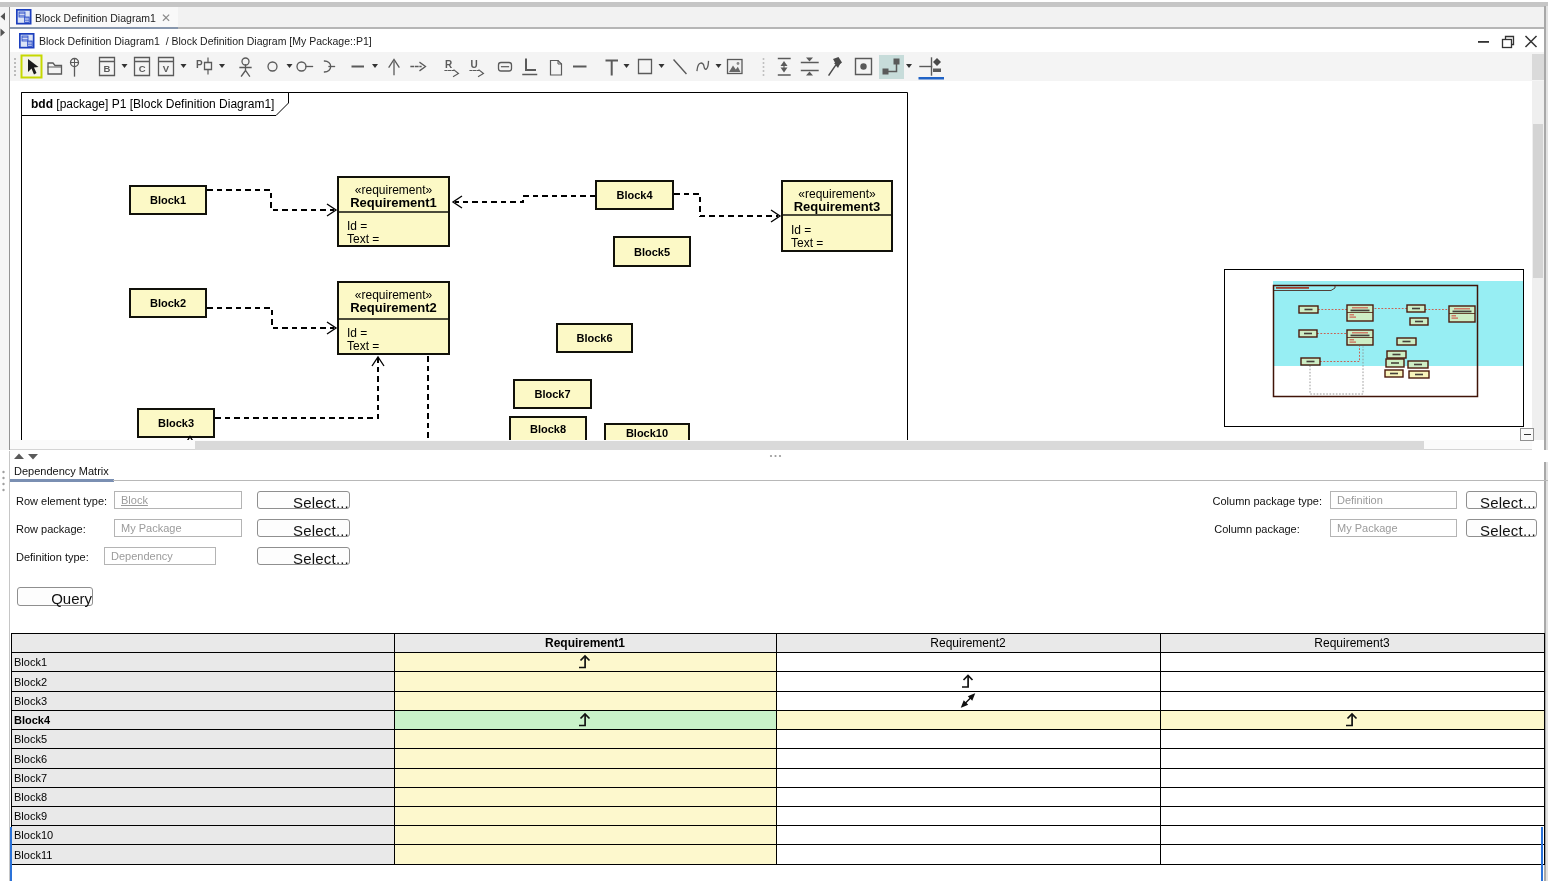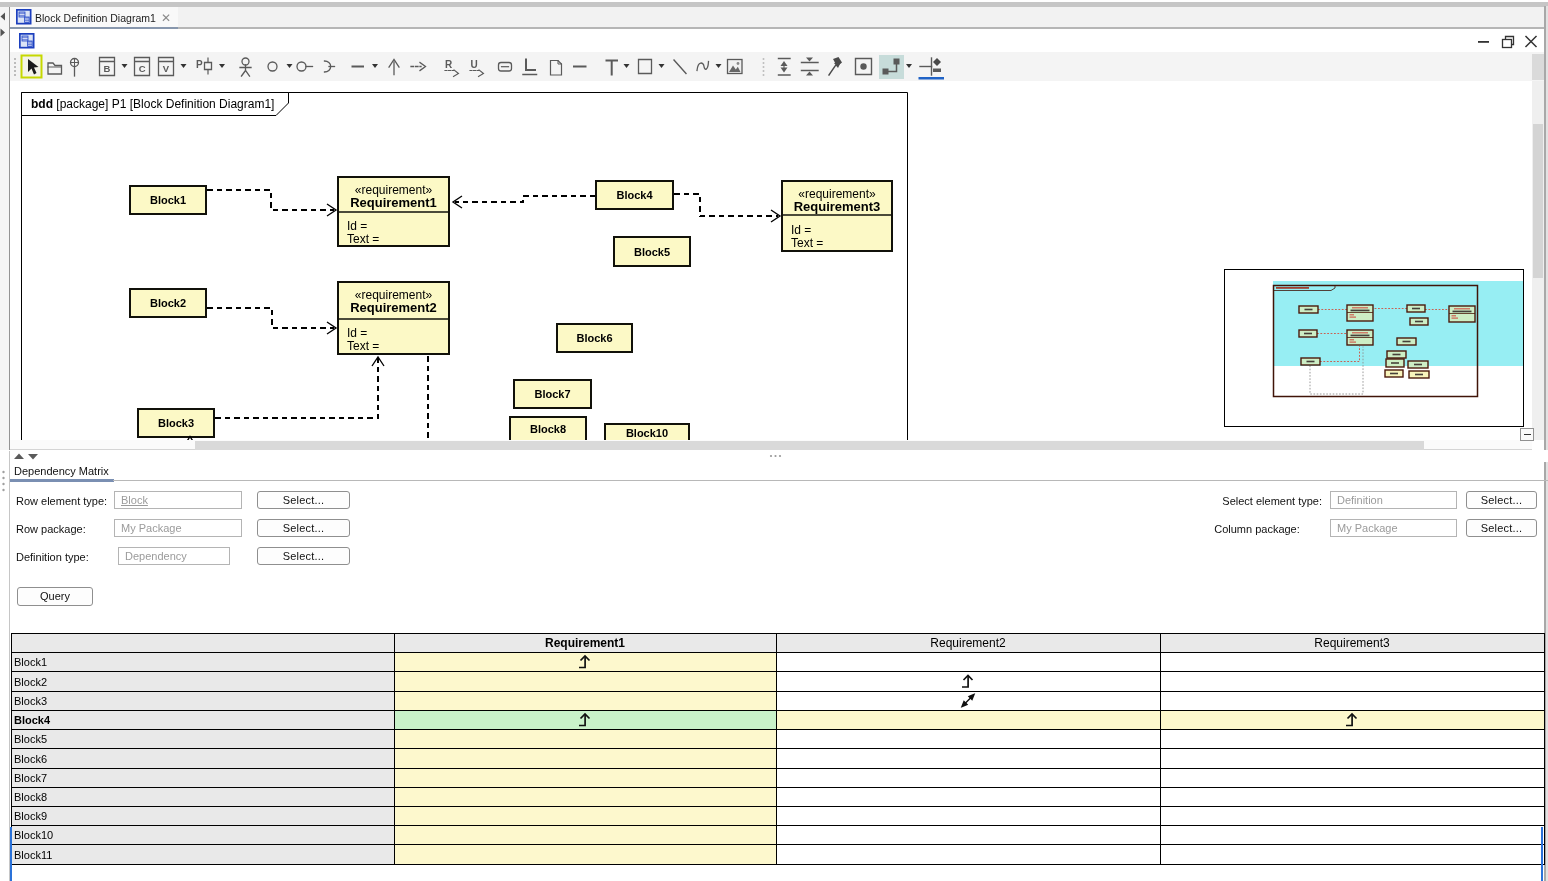--- a/index.html
+++ b/index.html
@@ -26,31 +26,34 @@
 #hthumb { left:195px; top:441px; width:1229px; height:9px; background:#d9d9d9; }
 #minusbox { left:1520px; top:428px; width:14px; height:13px; background:#fafafa; border:1px solid #909090; }
 #minusbox div { position:absolute; left:3px; top:5px; width:7px; height:1px; background:#333; }
 #splitrow { left:0; top:450px; width:1548px; height:12px; background:#ffffff; }
 #depmat { left:14px; top:465px; font-size:11px; color:#111; }
 #depline-blue { left:9px; top:479px; width:105px; height:3px; background:#7a8fb2; }
 #depline-gray { left:113px; top:480px; width:1435px; height:1px; background:#b8b8b8; }
 #bleft { left:9px; top:451px; width:1px; height:430px; background:#c6c6c6; }
 .flabel { font-size:11px; color:#111; }
 .finput { background:#fff; border:1px solid #b4b4b4; font-size:11px; color:#9b9b9b; padding:2px 0 0 6px; }
-.fbtn { background:#fdfdfd; border:1px solid #8f8f8f; border-radius:3px; font-size:11px; color:#111; text-align:center; padding-top:2px; }
+.fbtn { background:#fdfdfd; border:1px solid #8f8f8f; border-radius:3px; font-size:15px; color:#111; text-align:right; padding-top:2px; }
 </style>
 </head>
 <body>
 <div id="root">
   <div class="abs" id="topstrip"></div>
   <div class="abs" id="sidebar"></div>
   <div class="abs" id="tabbar"></div>
   <div class="abs" id="tab1">
       <span class="lbl">Block Definition Diagram1</span>
       <span class="x">✕</span>
+    </div>
+  <div class="abs" id="titlebar">
+      <span class="t">Block Definition Diagram1&nbsp; / Block Definition Diagram [My Package::P1]</span>
     </div>
   <div class="abs" id="toolbar"></div>
   <div class="abs" id="canvas"></div>
   <div class="abs" id="vscroll"></div>
   <div class="abs" id="vthumb"></div>
   <div class="abs" id="rightedge"></div>
   <div class="abs" id="rightouter"></div>
   <div class="abs" id="toolcorner"></div>
   <div class="abs" id="hscroll"></div>
   <div class="abs" id="hthumb"></div>
@@ -62,23 +65,23 @@
   <div class="abs" id="depline-blue"></div>
   <div class="abs" id="depline-gray"></div>
   <div class="abs" id="bleft"></div>
   <div class="abs flabel" style="left:16px; top:495px;">Row element type:</div>
   <div class="abs finput" style="left:114px; top:491px; width:128px; height:18px;text-decoration:underline;">Block</div>
   <div class="abs fbtn" style="left:257px; top:491px; width:93px; height:18px;"><span style="letter-spacing:0.2px">Select...</span></div>
   <div class="abs flabel" style="left:16px; top:523px;">Row package:</div>
   <div class="abs finput" style="left:114px; top:519px; width:128px; height:18px;">My Package</div>
   <div class="abs fbtn" style="left:257px; top:519px; width:93px; height:18px;"><span style="letter-spacing:0.2px">Select...</span></div>
   <div class="abs flabel" style="left:16px; top:551px;">Definition type:</div>
-  <div class="abs finput" style="left:118px; top:547px; width:112px; height:18px;">Dependency</div>
+  <div class="abs finput" style="left:104px; top:547px; width:112px; height:18px;">Dependency</div>
   <div class="abs fbtn" style="left:257px; top:547px; width:93px; height:18px;"><span style="letter-spacing:0.2px">Select...</span></div>
-  <div class="abs flabel" style="left:1192px; top:495px; width:130px; text-align:right; white-space:nowrap;">Select element type:</div>
+  <div class="abs flabel" style="left:1192px; top:495px; width:130px; text-align:right; white-space:nowrap;">Column package type:</div>
   <div class="abs finput" style="left:1330px; top:491px; width:127px; height:18px;">Definition</div>
   <div class="abs fbtn" style="left:1466px; top:491px; width:71px; height:18px;"><span style="letter-spacing:0.2px">Select...</span></div>
   <div class="abs flabel" style="left:1192px; top:523px; width:130px; text-align:center; white-space:nowrap;">Column package:</div>
   <div class="abs finput" style="left:1330px; top:519px; width:127px; height:18px;">My Package</div>
   <div class="abs fbtn" style="left:1466px; top:519px; width:71px; height:18px;"><span style="letter-spacing:0.2px">Select...</span></div>
   <div class="abs fbtn" style="left:17px; top:587px; width:76px; height:19px;">Query</div>
   <svg class="abs" style="left:0;top:0;" width="1548" height="881" viewBox="0 0 1548 881">
 <rect x="11" y="633" width="383" height="19" fill="#e9e9e9"></rect>
 <rect x="394" y="633" width="382" height="19" fill="#e9e9e9"></rect>
 <rect x="776" y="633" width="384" height="19" fill="#e9e9e9"></rect>

